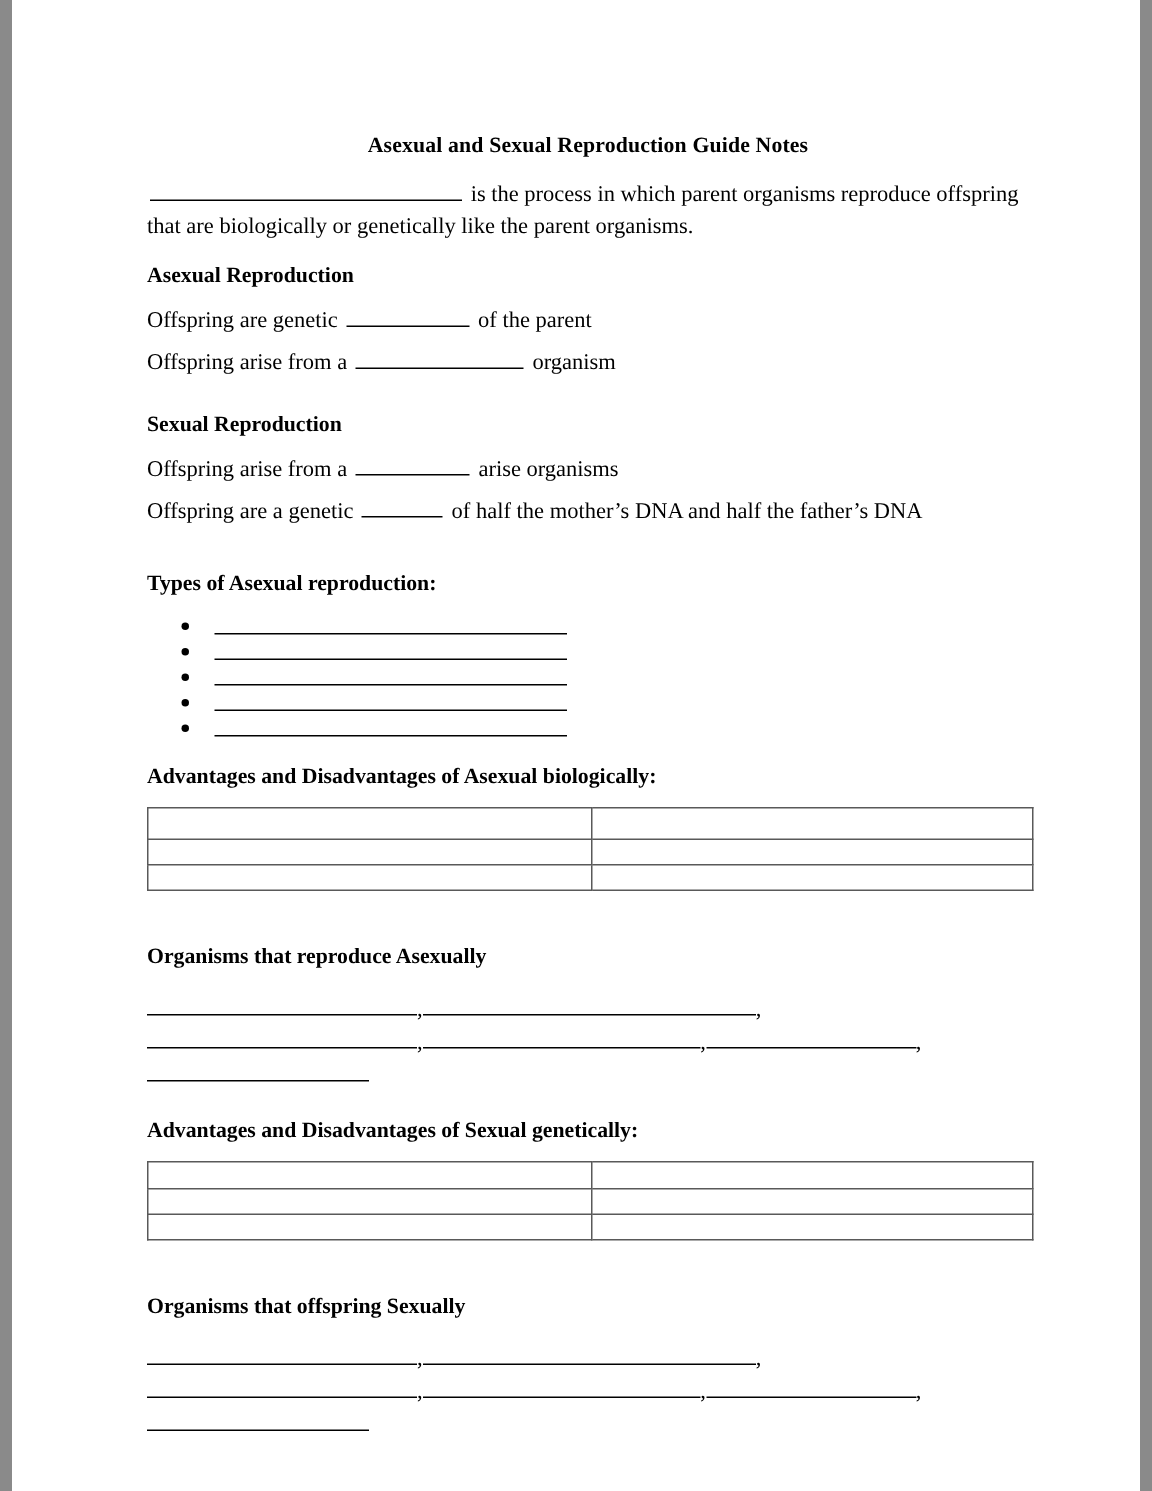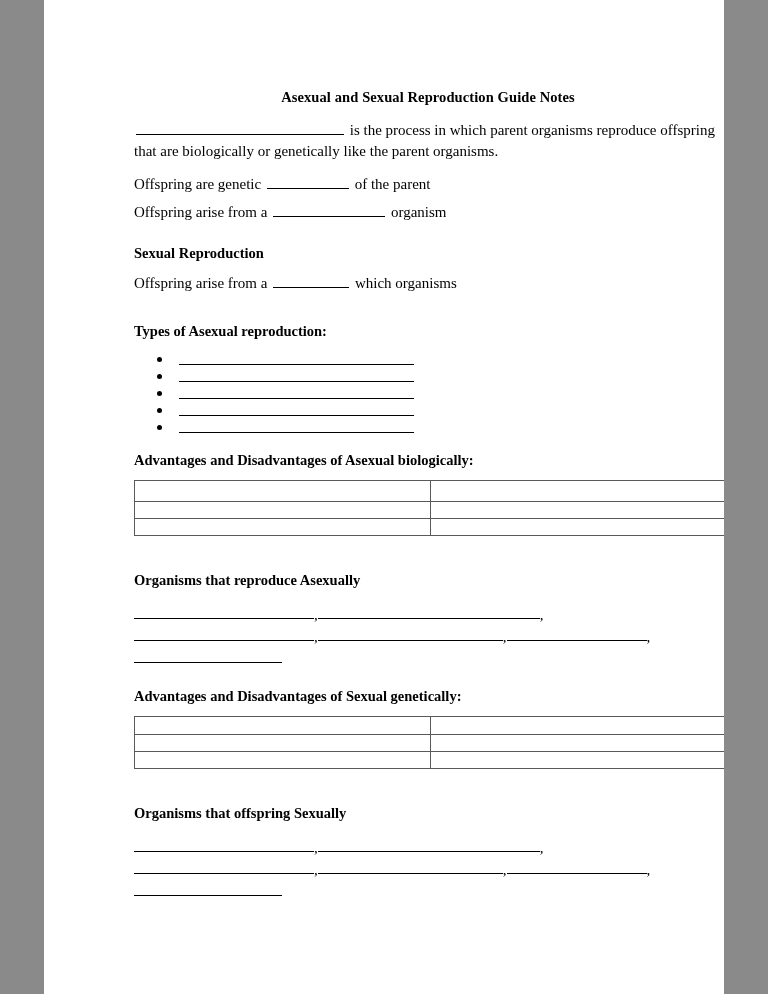--- a/index.html
+++ b/index.html
@@ -2,21 +2,21 @@
 <html><head>
 <meta charset="utf-8">
 <style>
   html, body {
     margin: 0;
     padding: 0;
     background: #8a8a8a;
   }
   .page {
     position: relative;
-    width: 680px;
+    width: 752px;
     height: 994px;
     margin: 0 auto;
     background: #ffffff;
     font-family: "Liberation Serif", "DejaVu Serif", serif;
     color: #000000;
     overflow: hidden;
   }
   .content {
     position: absolute;
     left: 90px;
@@ -132,35 +132,39 @@
 
 <div class="page">
   <div class="content">
 
     <div class="doc-title">Asexual and Sexual Reproduction Guide Notes</div>
 
     <p class="para">
       <span class="blank" style="width:208px"></span><span> is the process in which parent organisms reproduce offspring that are biologically or genetically like the parent organisms.</span>
     </p>
 
+    <h2 class="section">Asexual Reproduction</h2>
 
     <p class="line-item">
       <span>Offspring are genetic </span><span class="blank" style="width:82px"></span><span> of the parent</span>
     </p>
 
     <p class="line-item">
       <span>Offspring arise from a </span><span class="blank" style="width:112px"></span><span> organism</span>
     </p>
 
     <h2 class="section" style="margin-top:20px">Sexual Reproduction</h2>
 
     <p class="line-item">
-      <span>Offspring arise from a </span><span class="blank" style="width:76px"></span><span> which organisms</span>
-    </p>
-
+      <span>Offspring arise from a </span><span class="blank" style="width:76px"></span><span> arise organisms</span>
+    </p>
+
+    <p class="line-item">
+      <span>Offspring are a genetic </span><span class="blank" style="width:54px"></span><span> of half the mother’s DNA and half the father’s DNA</span>
+    </p>
 
     <h2 class="section" style="margin-top:27px">Types of Asexual reproduction:</h2>
 
     <ul class="bullets">
       <li>
         <span class="dot"></span>
         <span class="rule"></span>
       </li>
       <li>
         <span class="dot"></span>

